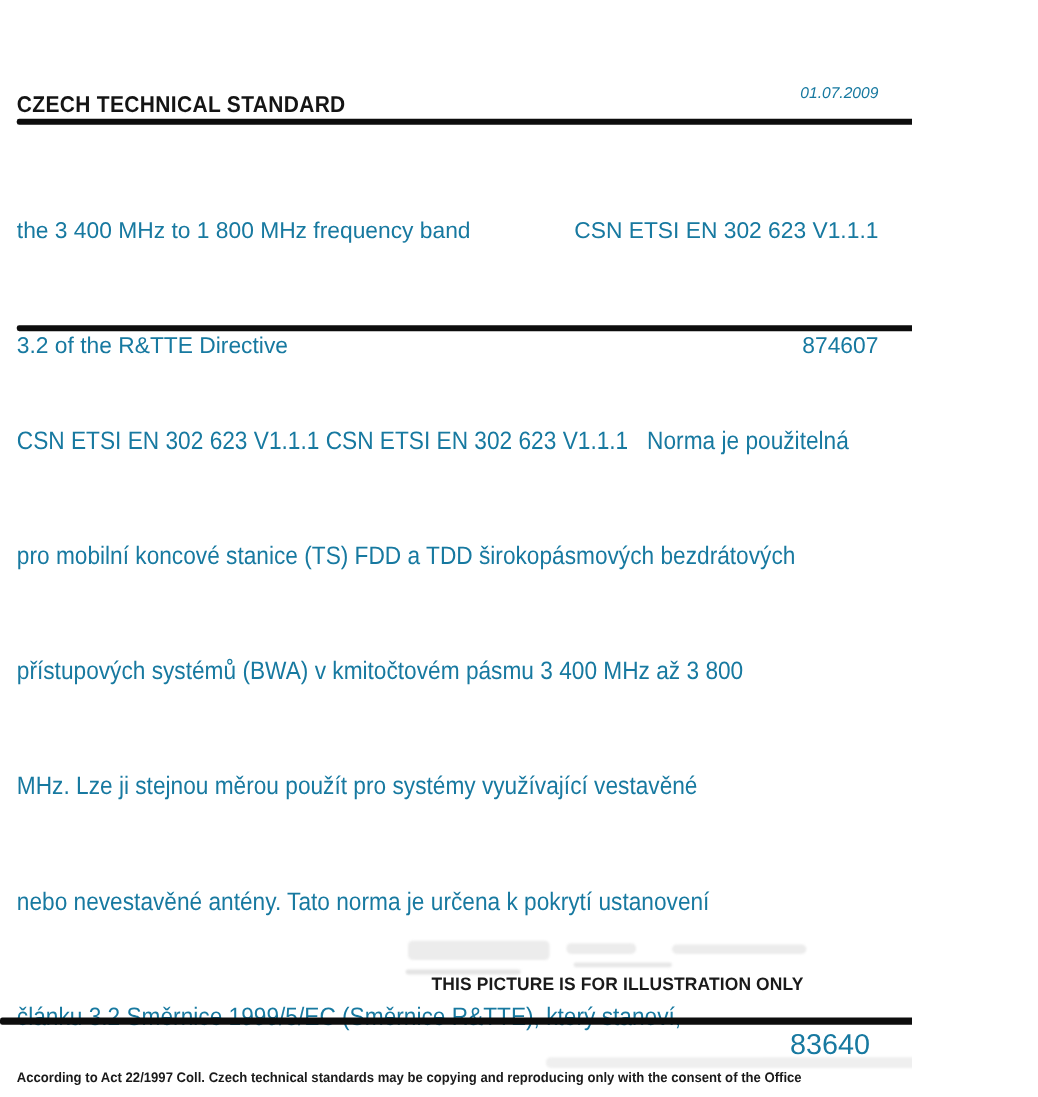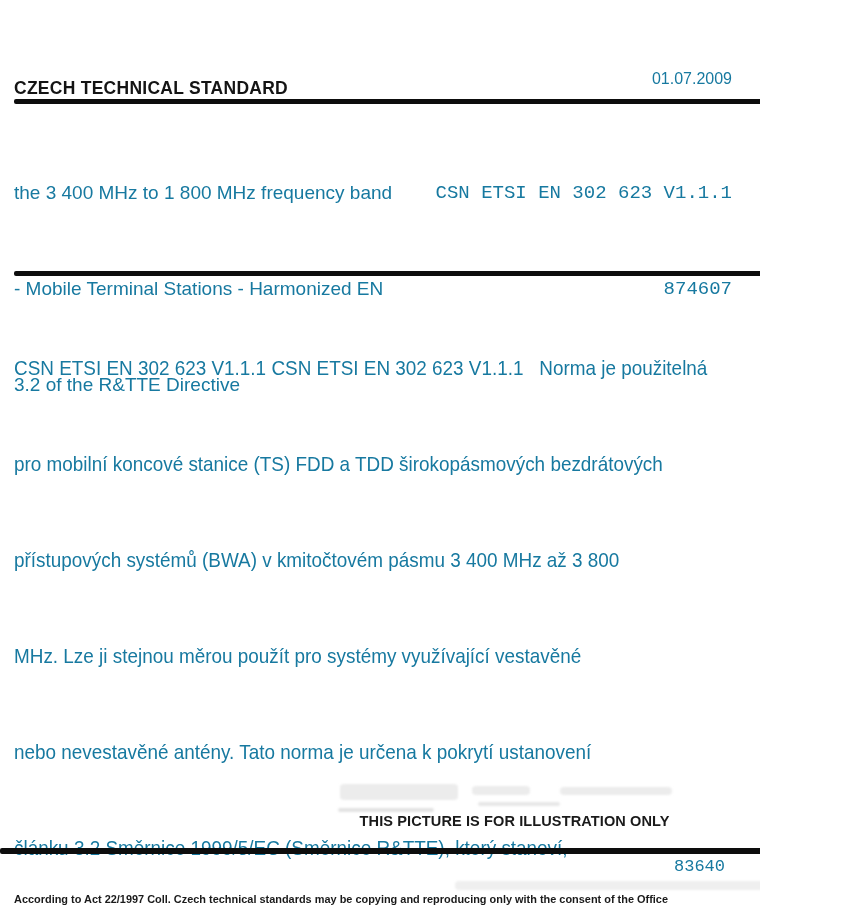--- a/index.html
+++ b/index.html
@@ -16,39 +16,39 @@
   
   .header-title {
     left: 14px; top: 77px;
     font-size: 19px; font-weight: bold; color: #141414;
     letter-spacing: 0.3px;
     transform: scaleX(0.92); transform-origin: left top;
     white-space: pre;
   }
   .header-date {
     right: 28px; top: 70px;
-    font-size: 16px; color: var(--accent);
+    font-size: 13px; color: var(--accent); font-style: italic;
   }
   .rule {
     background: #0d0d0d; height: 5px; border-radius: 2px;
   }
   .rule-header { left: 14px; top: 99px; width: 824px; }
   .rule-mid    { left: 14px; top: 271px; width: 824px; }
   .rule-footer { left: 0px;  top: 848px; width: 843px; height: 6px; }
 
   
   .title-block {
     left: 14px; top: 113px;
     font-size: 19px; line-height: 32px;
     color: var(--accent); white-space: pre;
   }
   .designation-block {
     right: 28px; top: 113px;
     font-size: 19px; line-height: 32px;
-    color: var(--accent); text-align: right; white-space: pre; font-family: Liberation Mono, monospace;
+    color: var(--accent); text-align: right; white-space: pre;
   }
 
   
   .abstract {
     left: 14px; top: 288px;
     width: 960px;
     font-size: 21px; line-height: 32px;
     color: var(--accent);
     transform: scaleX(0.90); transform-origin: left top;
     white-space: pre;
@@ -68,35 +68,34 @@
   
   .copyright {
     left: 14px; top: 862px;
     font-size: 11.5px; font-weight: bold; color: #1a1a1a;
     line-height: 15px;
     transform: scaleX(0.95); transform-origin: left top;
     white-space: pre;
   }
   .order-number {
     right: 35px; top: 857px;
-    font-size: 17px; color: var(--accent); font-family: Liberation Mono, monospace;
+    font-size: 24px; color: var(--accent);
   }
 </style>
 </head>
 <body>
 
 <div class="page">
 
   <div class="abs header-title">CZECH TECHNICAL STANDARD</div>
   <div class="abs header-date">01.07.2009</div>
   <div class="abs rule rule-header"></div>
 
   <div class="abs title-block">
     <div>the 3 400 MHz to 1 800 MHz frequency band</div>
-    <div>- Mobile Terminal Stations - Harmonized EN</div>
     <div>3.2 of the R&amp;TTE Directive</div>
   </div>
 
   <div class="abs designation-block">
     <div>CSN ETSI EN 302 623 V1.1.1</div>
     <div>874607</div>
   </div>
 
   <div class="abs rule rule-mid"></div>
 

